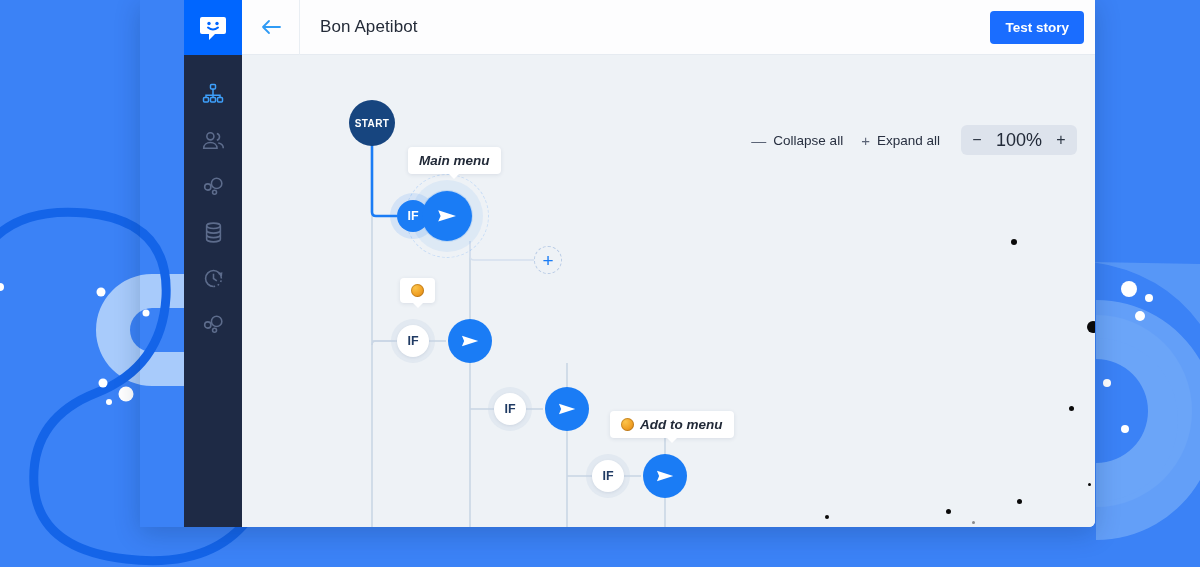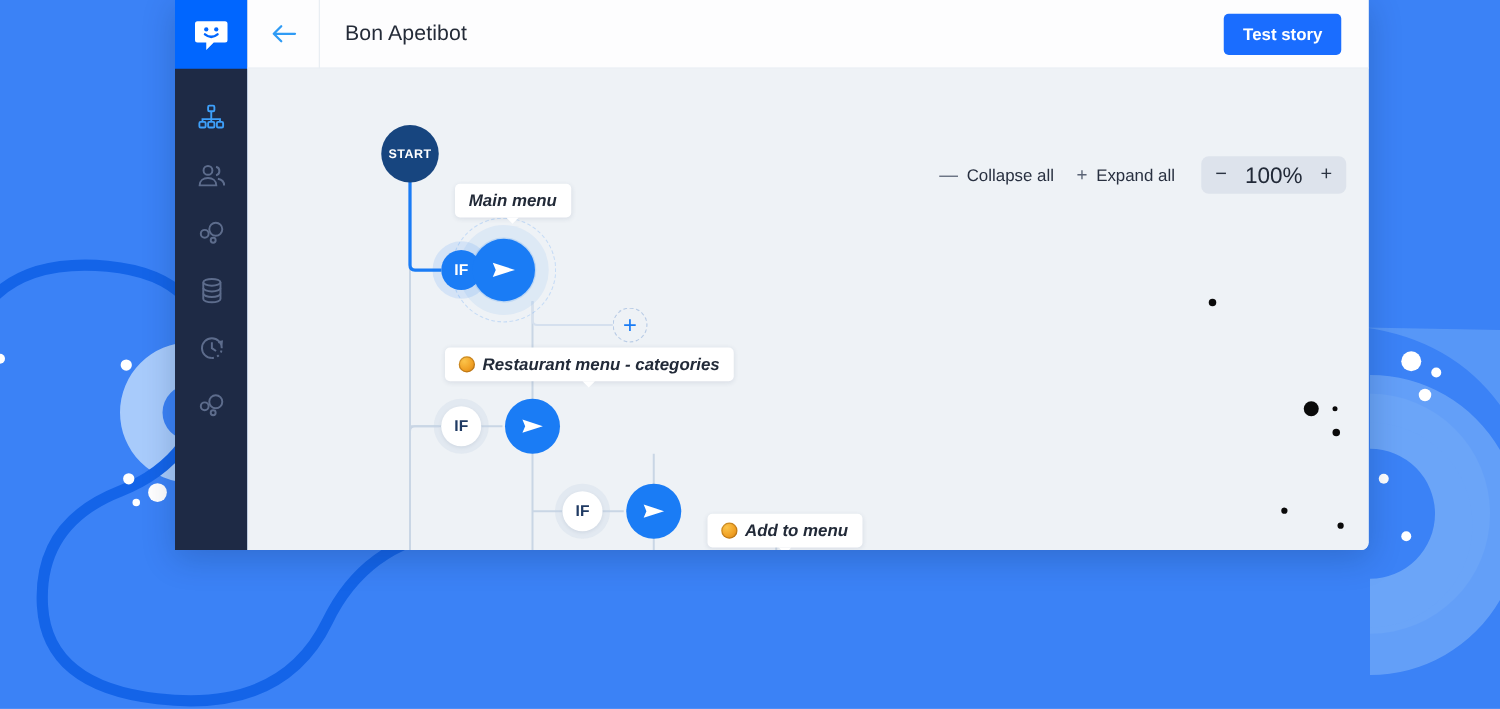--- a/index.html
+++ b/index.html
@@ -9,26 +9,27 @@
     font-family: "Liberation Sans", sans-serif;
   }
   body { background: #3b82f6; position: relative; }
 
   
   #bg-decor { position: absolute; inset: 0; z-index: 0; }
 
   
   .window {
     position: absolute;
-    left: 140px; top: 0; width: 955px; height: 440px;
+    left: 140px; top: 0; width: 955px; height: 527px;
     z-index: 3;
     border-bottom-right-radius: 6px;
     overflow: hidden;
     display: flex;
     box-shadow: 0 6px 26px rgba(11,30,70,.22);
+    padding-left: 44px;
   }
 
   
   .rail {
     width: 58px; background: #1e2a45; flex: 0 0 58px;
     display: flex; flex-direction: column; align-items: center;
   }
   .rail-logo {
     width: 58px; height: 55px; background: #0066ff;
     display: flex; align-items: center; justify-content: center;
@@ -51,21 +52,21 @@
   }
   .back-btn {
     width: 58px; height: 55px; display: flex; align-items: center; justify-content: center;
     border-right: 1px solid #e9eef3; cursor: pointer;
   }
   .bot-title {
     margin-left: 20px; font-size: 17px; color: #242b38; letter-spacing: .1px;
   }
   .topbar-spacer { flex: 1 1 auto; }
   .test-story {
-    margin-right: 22px; background: #1a6dff; color: #fff;
+    margin-right: 11px; background: #1a6dff; color: #fff;
     font-size: 13.5px; font-weight: bold;
     padding: 9px 15px; border-radius: 4px; border: none; cursor: pointer;
     font-family: "Liberation Sans", sans-serif;
   }
 
   
   .canvas-tools {
     position: absolute; right: 18px; top: 70px; z-index: 6;
     display: flex; align-items: center; gap: 4px;
   }
@@ -331,21 +332,20 @@
       </div>
 
       <div class="node if-node if-plain" style="left:155px;top:270px;">IF</div>
       <div class="node msg-node" style="left:206px;top:264px;">
         <svg width="22" height="22" viewBox="0 0 24 24">
           <path d="M3.2 6.2L21 11.9 3.2 17.6l2.4-5.7h8.6l-8.6 0z" fill="#fff"></path>
         </svg>
       </div>
       <div class="label" style="left:158px;top:223px;">
         <span class="dot-emoji"></span>
-        <span>Restaurant menu - categories</span>
       </div>
 
       <div class="node if-node if-plain" style="left:252px;top:338px;">IF</div>
       <div class="node msg-node" style="left:303px;top:332px;">
         <svg width="22" height="22" viewBox="0 0 24 24">
           <path d="M3.2 6.2L21 11.9 3.2 17.6l2.4-5.7h8.6l-8.6 0z" fill="#fff"></path>
         </svg>
       </div>
 
       <div class="node if-node if-plain" style="left:350px;top:405px;">IF</div>

